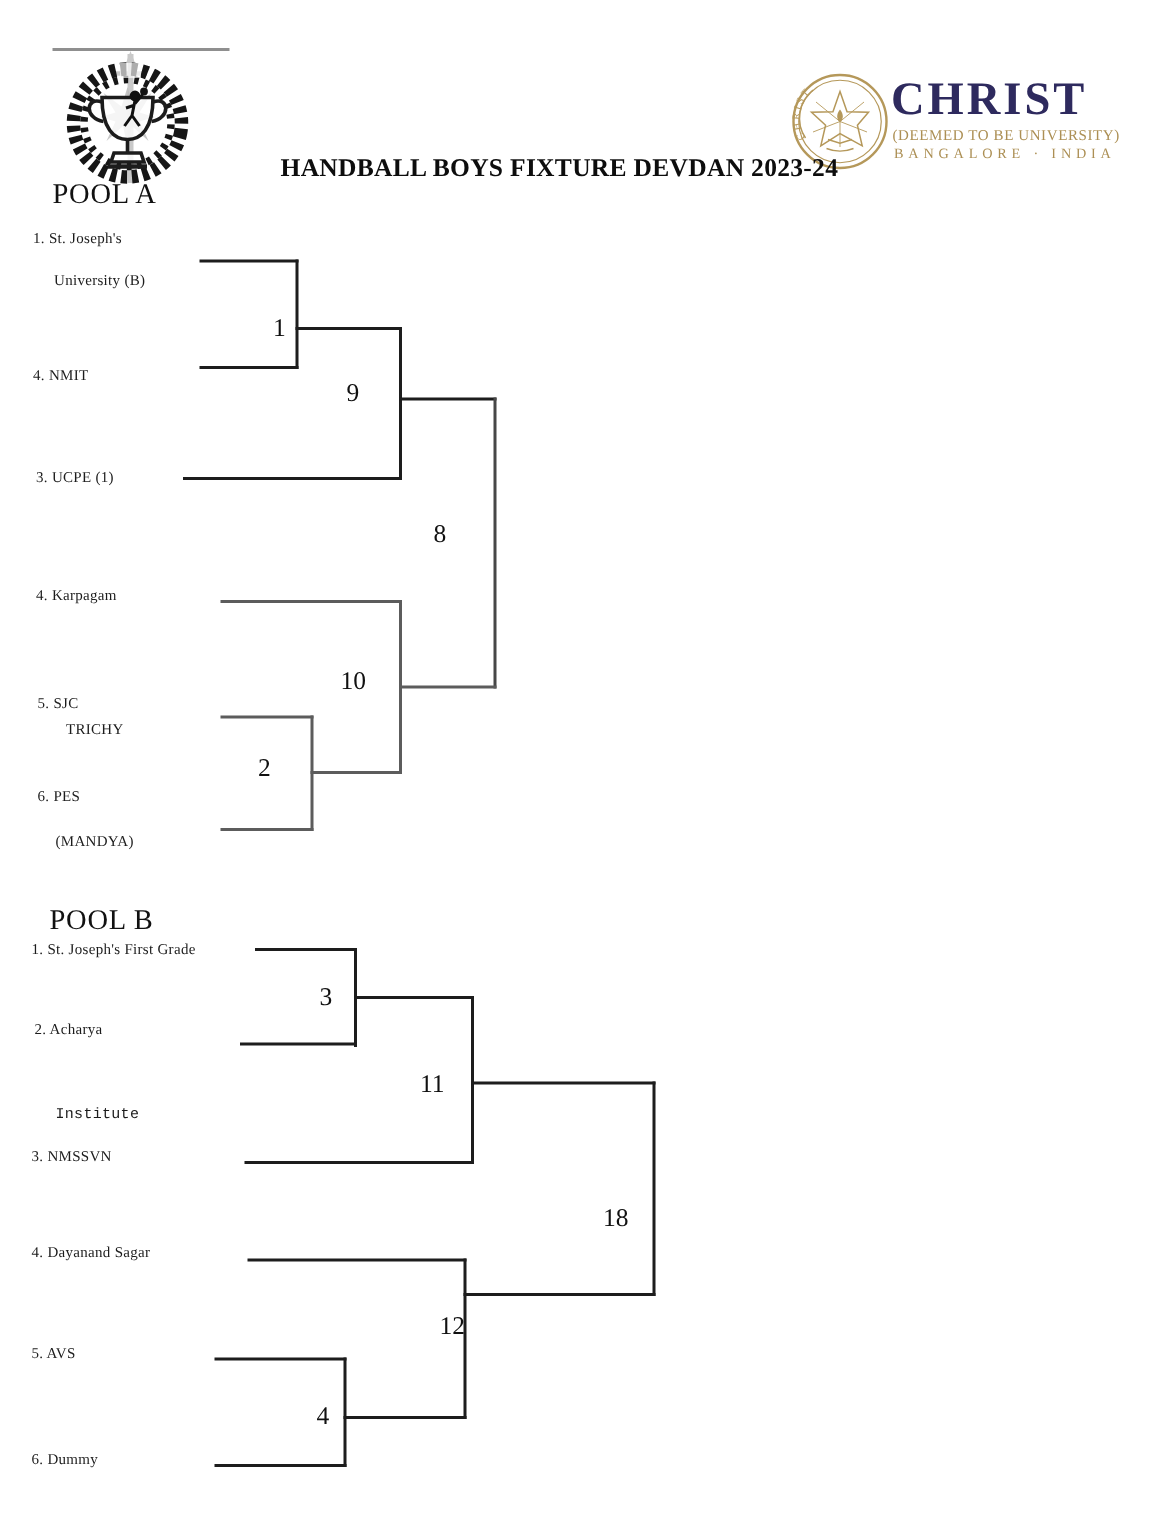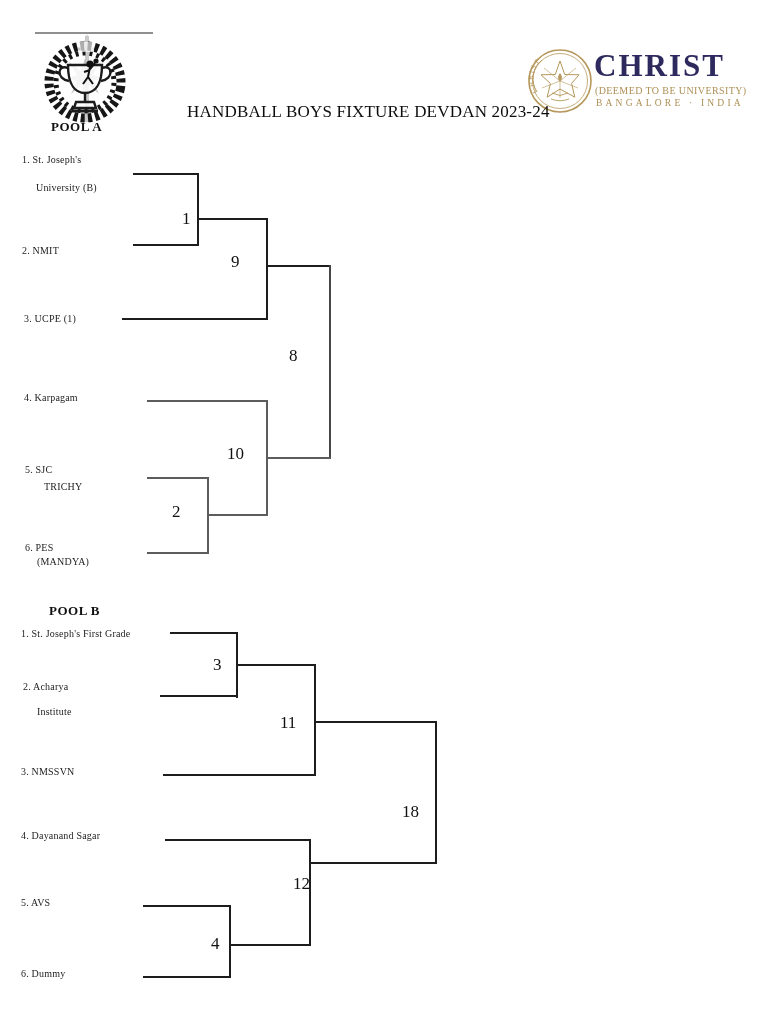--- a/index.html
+++ b/index.html
@@ -28,30 +28,29 @@
     color:#1c1c1c;
   }
   .matchnum {
     position:absolute;
     font-size:17px;
     color:#111;
     white-space:nowrap;
   }
   .poollabel {
     position:absolute;
-    font-weight:bold;
-    font-size:13px;
+    font-weight:normal;
+    font-size:19px;
     letter-spacing:0.5px;
     color:#111;
-    margin-left:16px;
   }
   .title {
     position:absolute;
     left:187px; top:102px;
-    font-weight:normal;
+    font-weight:bold;
     font-size:17px;
     letter-spacing:0.2px;
     white-space:nowrap;
     color:#0d0d0d;
   }
   .christ-name {
     position:absolute;
     left:594px; top:50px;
     font-weight:bold;
     font-size:31px;
@@ -141,26 +140,26 @@
   <div class="christ-name" style="color:#2e2a5e;">CHRIST</div>
   <div class="christ-sub" style="color:#ac8f54;">(DEEMED TO BE UNIVERSITY)</div>
   <div class="christ-loc" style="color:#ac8f54;">BANGALORE · INDIA</div>
 
   <div class="title">HANDBALL BOYS FIXTURE DEVDAN 2023-24</div>
 
   <div class="poollabel" style="left:35px; top:119px;">POOL A</div>
 
   <div class="team" style="left:22px; top:154px;">1. St. Joseph's</div>
   <div class="team" style="left:36px; top:182px;">University (B)</div>
-  <div class="team" style="left:22px; top:245px;">2. NMIT</div>
+  <div class="team" style="left:22px; top:245px;">4. NMIT</div>
   <div class="team" style="left:24px; top:313px;">3. UCPE (1)</div>
   <div class="team" style="left:24px; top:392px;">4. Karpagam</div>
   <div class="team" style="left:25px; top:464px;">5. SJC</div>
   <div class="team" style="left:44px; top:481px;">TRICHY</div>
-  <div class="team" style="left:25px; top:542px;">6. PES</div>
+  <div class="team" style="left:25px; top:526px;">6. PES</div>
   <div class="team" style="left:37px; top:556px;">(MANDYA)</div>
 
   <div class="matchnum" style="left:182px; top:209px;">1</div>
   <div class="matchnum" style="left:231px; top:252px;">9</div>
   <div class="matchnum" style="left:289px; top:346px;">8</div>
   <div class="matchnum" style="left:227px; top:444px;">10</div>
   <div class="matchnum" style="left:172px; top:502px;">2</div>
 
   <div class="bl h" style="left:133px; top:173px; width:66px;"></div>
   <div class="bl v" style="left:197px; top:173px; height:73px;"></div>
@@ -175,21 +174,21 @@
   <div class="bl h gray" style="left:266px; top:457px; width:65px;"></div>
   <div class="bl h gray" style="left:147px; top:477px; width:62px;"></div>
   <div class="bl v gray" style="left:207px; top:477px; height:77px;"></div>
   <div class="bl h gray" style="left:147px; top:552px; width:62px;"></div>
   <div class="bl h gray" style="left:207px; top:514px; width:61px;"></div>
 
   <div class="poollabel" style="left:33px; top:603px;">POOL B</div>
 
   <div class="team" style="left:21px; top:628px;">1. St. Joseph's First Grade</div>
   <div class="team" style="left:23px; top:681px;">2. Acharya</div>
-  <div class="team" style="left:37px; top:706px;">Institute</div>
+  <div class="team" style="left:37px; top:738px;font-family:Liberation Mono, monospace;">Institute</div>
   <div class="team" style="left:21px; top:766px;text-align:right;">3. NMSSVN</div>
   <div class="team" style="left:21px; top:830px;">4. Dayanand Sagar</div>
   <div class="team" style="left:21px; top:897px;">5. AVS</div>
   <div class="team" style="left:21px; top:968px;">6. Dummy</div>
 
   <div class="matchnum" style="left:213px; top:655px;">3</div>
   <div class="matchnum" style="left:280px; top:713px;">11</div>
   <div class="matchnum" style="left:402px; top:802px;">18</div>
   <div class="matchnum" style="left:281px; top:874px;margin-left:12px;">12</div>
   <div class="matchnum" style="left:211px; top:934px;">4</div>

